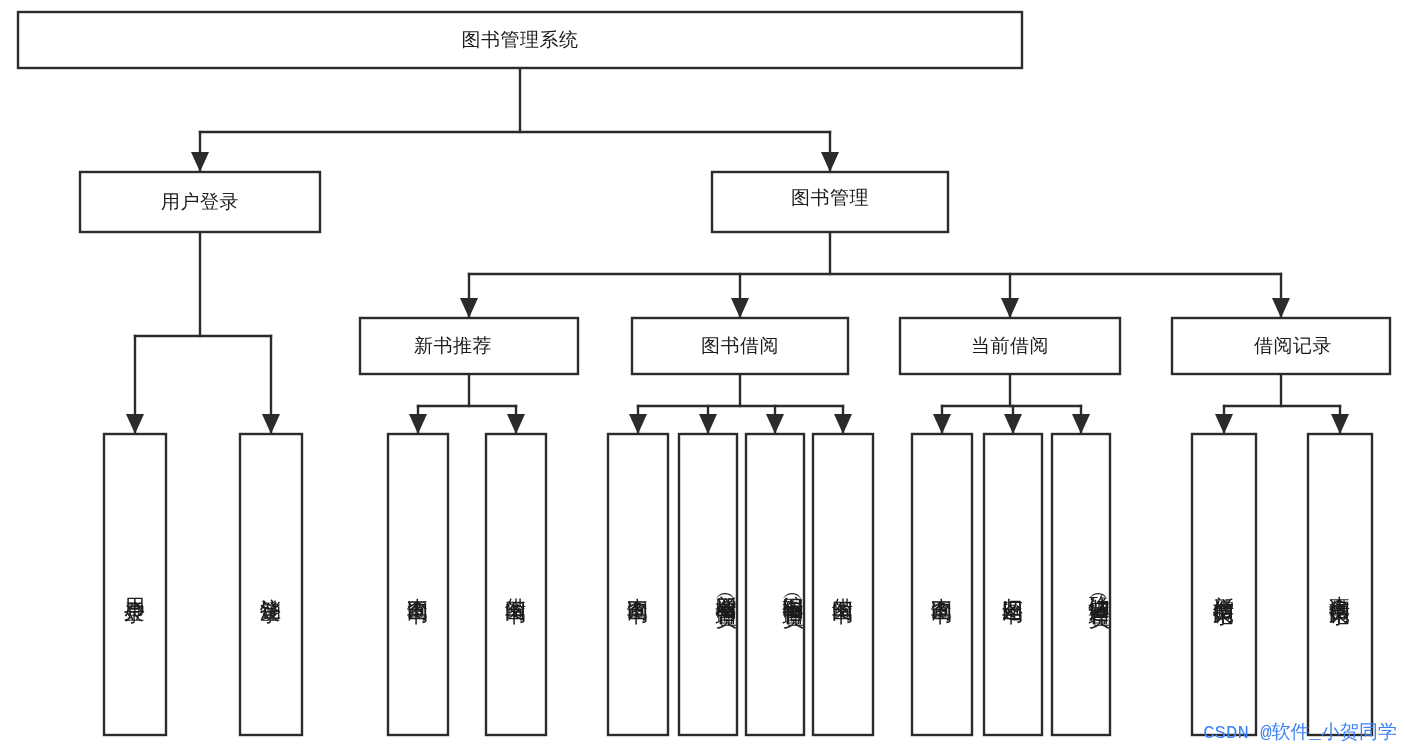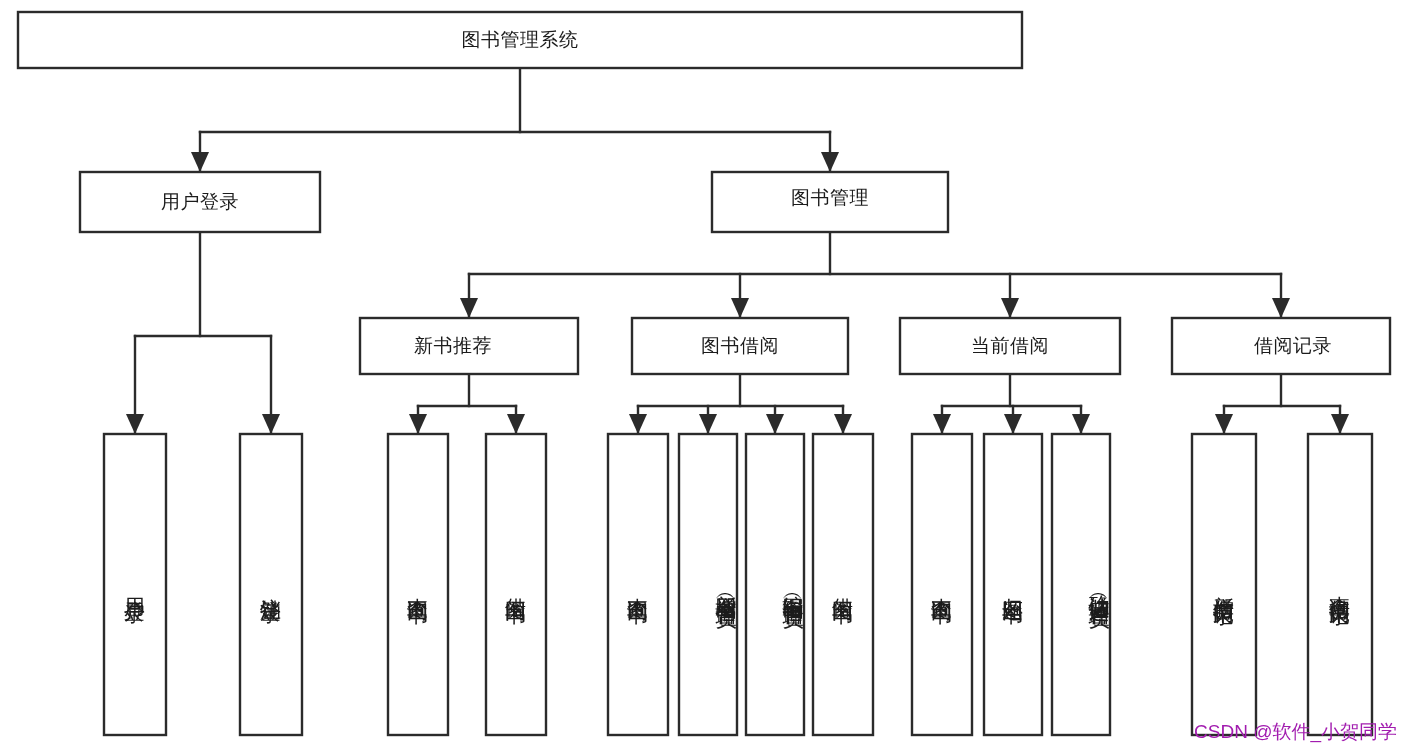--- a/index.html
+++ b/index.html
@@ -64,22 +64,22 @@
   .node-label.vertical.top-aligned {
     align-items: flex-start;
     padding-top: 4px;
     box-sizing: border-box;
   }
   .watermark {
     position: absolute;
     right: 8px;
     bottom: 2px;
     font-size: 19px;
-    color: #a21caf;
-    font-family: Liberation Sans, sans-serif;
+    color: #3b82f6;
+    font-family: Liberation Mono, monospace;
     white-space: nowrap;
   }
 </style>
 </head>
 <body>
 
 <div id="diagram-root">
 
   <svg class="diagram" viewBox="0 0 1405 747">
     <g id="edge-layer">

